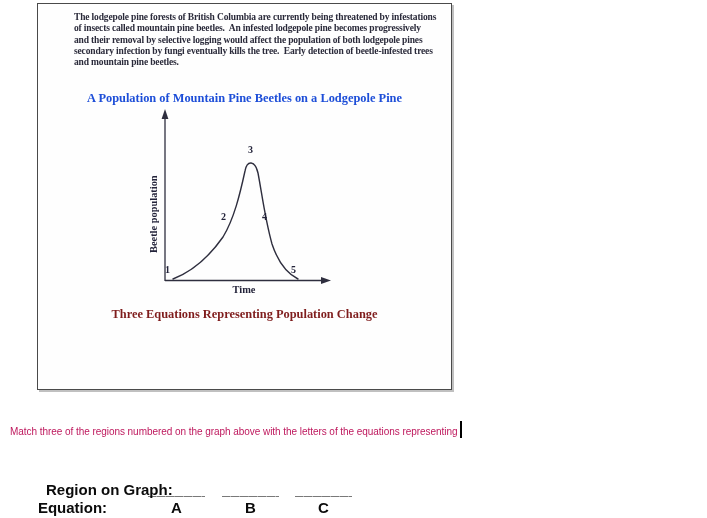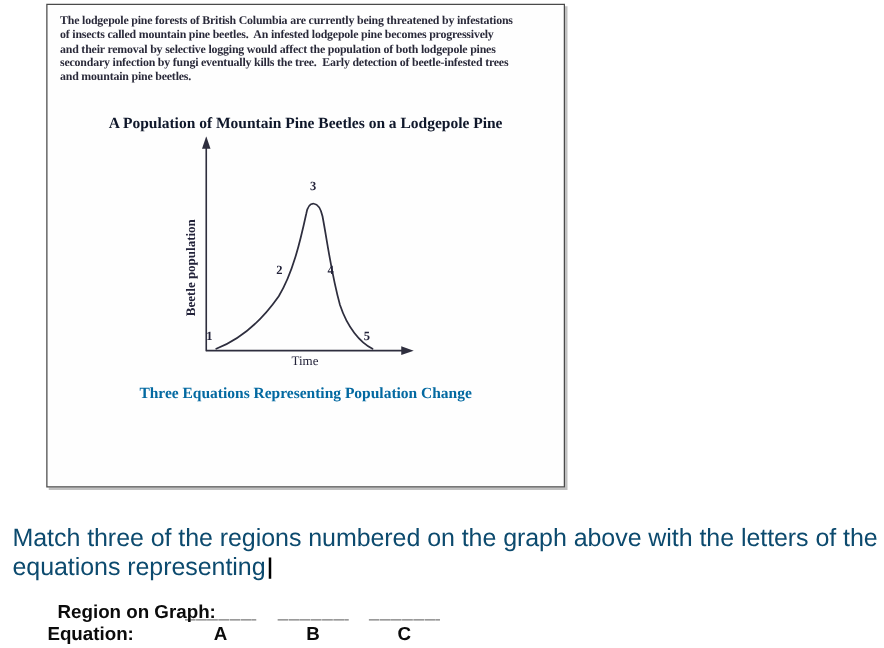--- a/index.html
+++ b/index.html
@@ -19,28 +19,28 @@
     border:1px solid #4a4a4a;
     box-shadow:2px 2px 0 rgba(140,140,140,.55);
   }
   .intro {
     position:absolute; left:10px; top:8px;
     font-family:"Liberation Serif", serif;
     font-size:9.5px; line-height:11.3px;
     letter-spacing:-0.15px;
     color:#2a2a3a; font-weight:bold;
   }
-  .iline { white-space:pre; }
+  .iline { white-space:pre;margin-left:26px; }
 
   .fig-title {
     position:absolute; left:0; right:0; top:87px;
     text-align:center;
     font-family:"Liberation Serif", serif;
     font-weight:bold; font-size:12.4px;
-    color:#0f172a;
+    color:#1d4ed8;
   }
 
   .graph-svg { position:absolute; left:103px; top:105px; }
 
   .rlab {
     position:absolute;
     font-family:"Liberation Serif", serif;
     font-weight:bold; font-size:10px; line-height:10px;
     color:#23233a;
   }
@@ -54,47 +54,47 @@
     position:absolute; left:110px; top:249px;
     transform:rotate(-90deg); transform-origin:0 0;
     font-family:"Liberation Serif", serif;
     font-weight:bold; font-size:10.4px; white-space:nowrap;
     color:#23233a;
   }
   .xlab {
     position:absolute; left:176px; top:280px; width:60px;
     text-align:center;
     font-family:"Liberation Serif", serif;
-    font-weight:normal; font-size:10.4px;
+    font-weight:bold; font-size:10.4px;
     color:#23233a;
   }
 
   .eq-head {
     position:absolute; left:0; right:0; top:303px;
     text-align:center;
     font-family:"Liberation Serif", serif;
     font-weight:bold; font-size:12.4px;
-    color:#0369a1;
+    color:#7f1d1d;
   }
   .eq-list {
     position:absolute; left:86px; top:327px;
     font-family:"Liberation Serif", serif;
     font-size:9.9px; line-height:13.2px;
     color:#2a2a3a;
   }
   .eq-row { white-space:nowrap; }
   .eq-letter { display:inline-block; width:22px; font-weight:bold; }
   .eq-text { font-weight:600; }
 
   
   .prompt {
     position:absolute; left:10px; top:420px;
-    font-size:20px; line-height:23px;
+    font-size:10px; line-height:23px;
     letter-spacing:-0.05px;
-    color:#0c4a6e;
+    color:#be185d;
   }
   .caret {
     display:inline-block; width:2px; height:17px;
     background:#000; margin-left:3px; vertical-align:-3px;
   }
 
   .row-label { position:absolute; font-weight:bold; font-size:15px; color:#0b0b0b; }
   .region-label  { left:10px; top:481px;margin-left:36px; }
   .equation-label{ left:10px; top:499px; width:125px; text-align:center; }
 

